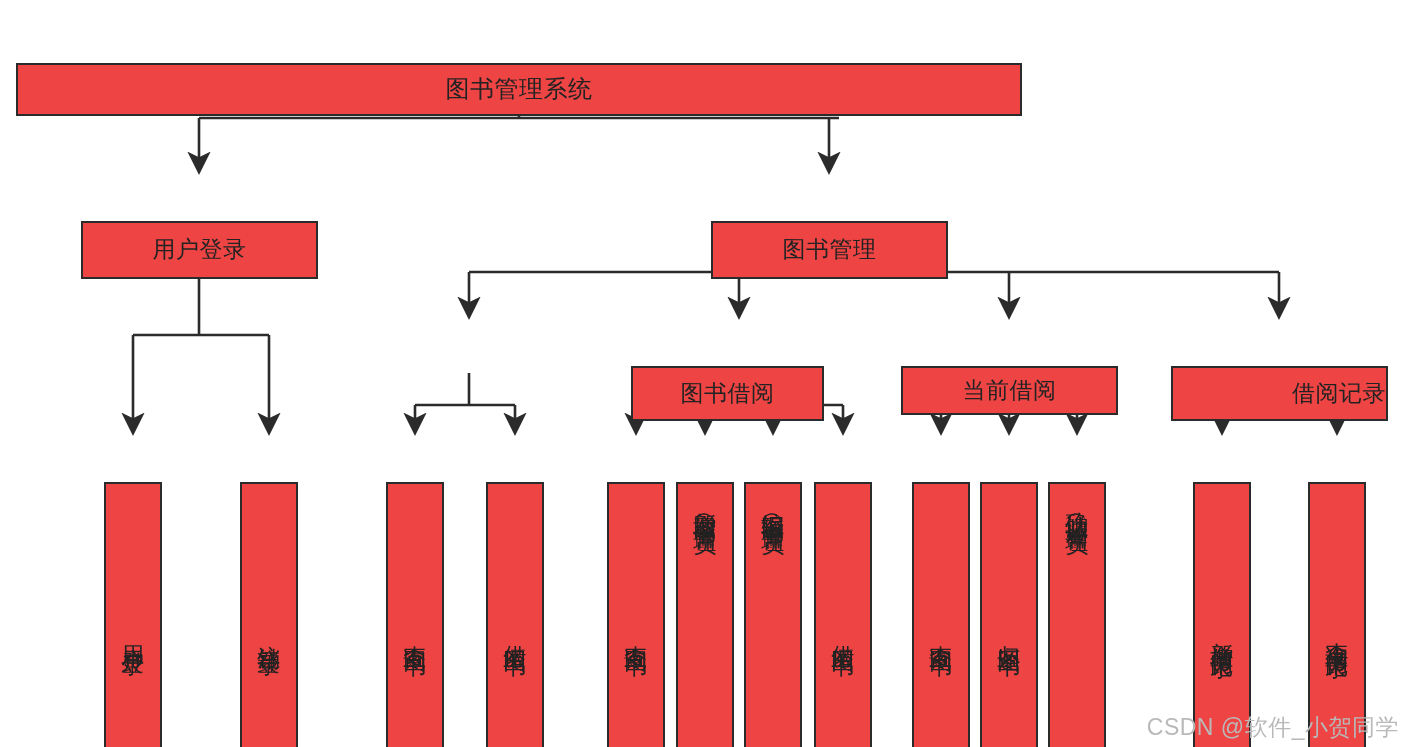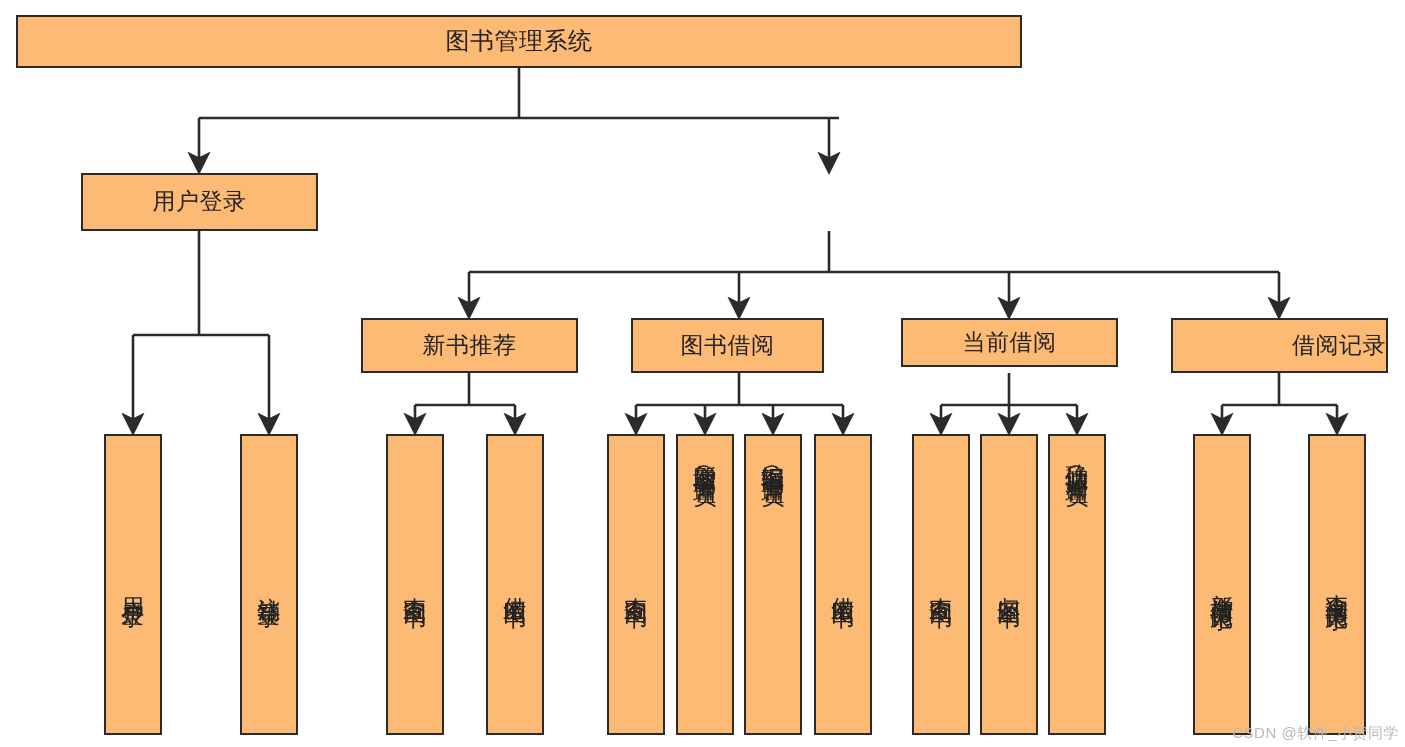--- a/index.html
+++ b/index.html
@@ -21,27 +21,28 @@
     position: absolute;
     left: 0;
     top: 0;
     width: 1405px;
     height: 747px;
     pointer-events: none;
   }
   .node {
     position: absolute;
     box-sizing: border-box;
-    background: #fdba74;
+    background: #ef4444;
     border: 2px solid #2b2b2b;
     display: flex;
     align-items: center;
     justify-content: center;
     color: #222222;
     z-index: 2;
+    margin-top: 48px;
   }
   .node .lbl {
     display: block;
     text-align: center;
     line-height: 1.18;
     letter-spacing: 0.5px;
   }
   
   .node.h .lbl {
     font-size: 23px;
@@ -68,21 +69,21 @@
     max-height: 285px;
   }
   .node.v.mid {
     align-items: center;
     padding-top: 0;
   }
   #watermark {
     position: absolute;
     right: 6px;
     bottom: 4px;
-    font-size: 15px;
+    font-size: 23px;
     color: #b9b9b9;
     letter-spacing: 0.5px;
     z-index: 5;
     white-space: nowrap;
   }
 </style>
 </head>
 <body>
 
 <div id="canvas">
@@ -138,24 +139,24 @@
     </g>
   </svg>
 
   <div class="node h title" style="left:16px; top:15px; width:1006px; height:53px;">
     <span class="lbl">图书管理系统</span>
   </div>
 
   <div class="node h" style="left:81px; top:173px; width:237px; height:58px;">
     <span class="lbl">用户登录</span>
   </div>
-
-  <div class="node h" style="left:361px; top:318px; width:217px; height:55px;">
-    <span class="lbl">新书推荐</span>
-  </div>
+  <div class="node h" style="left:711px; top:173px; width:237px; height:58px;">
+    <span class="lbl">图书管理</span>
+  </div>
+
   <div class="node h" style="left:631px; top:318px; width:193px; height:55px;">
     <span class="lbl">图书借阅</span>
   </div>
   <div class="node h" style="left:901px; top:318px; width:217px; height:49px;">
     <span class="lbl">当前借阅</span>
   </div>
   <div class="node h" style="left:1171px; top:318px; width:217px; height:55px;justify-content:flex-end;">
     <span class="lbl">借阅记录</span>
   </div>
 

